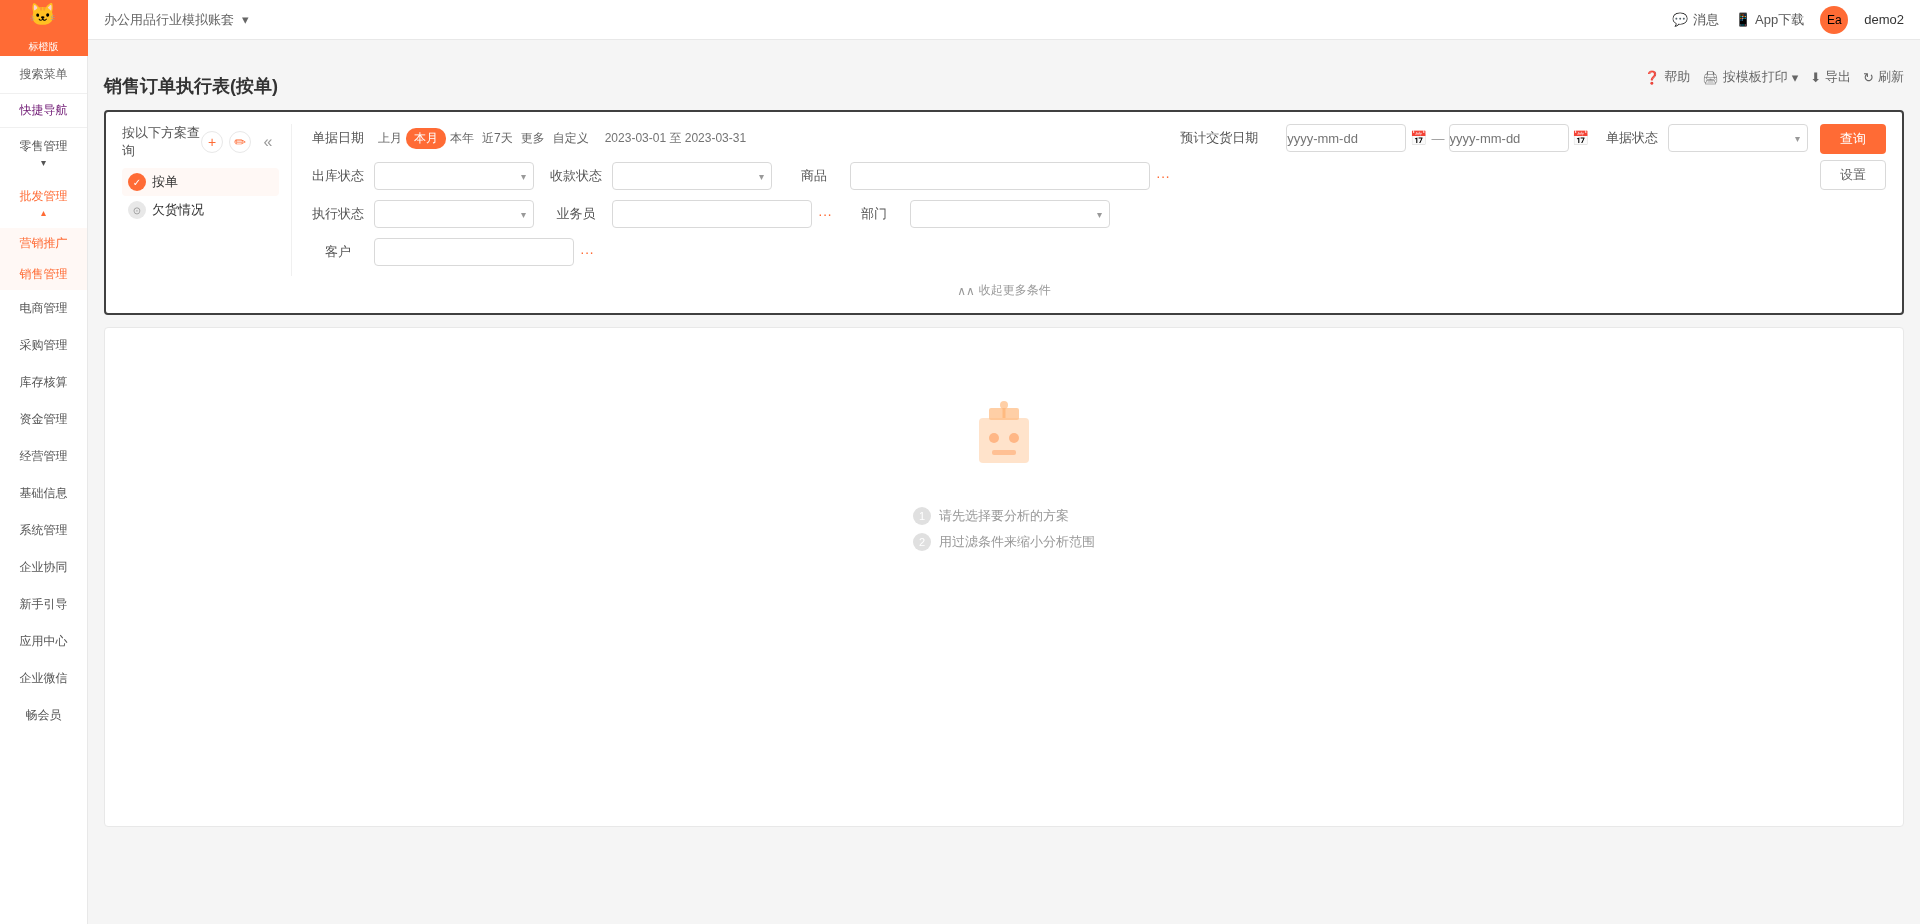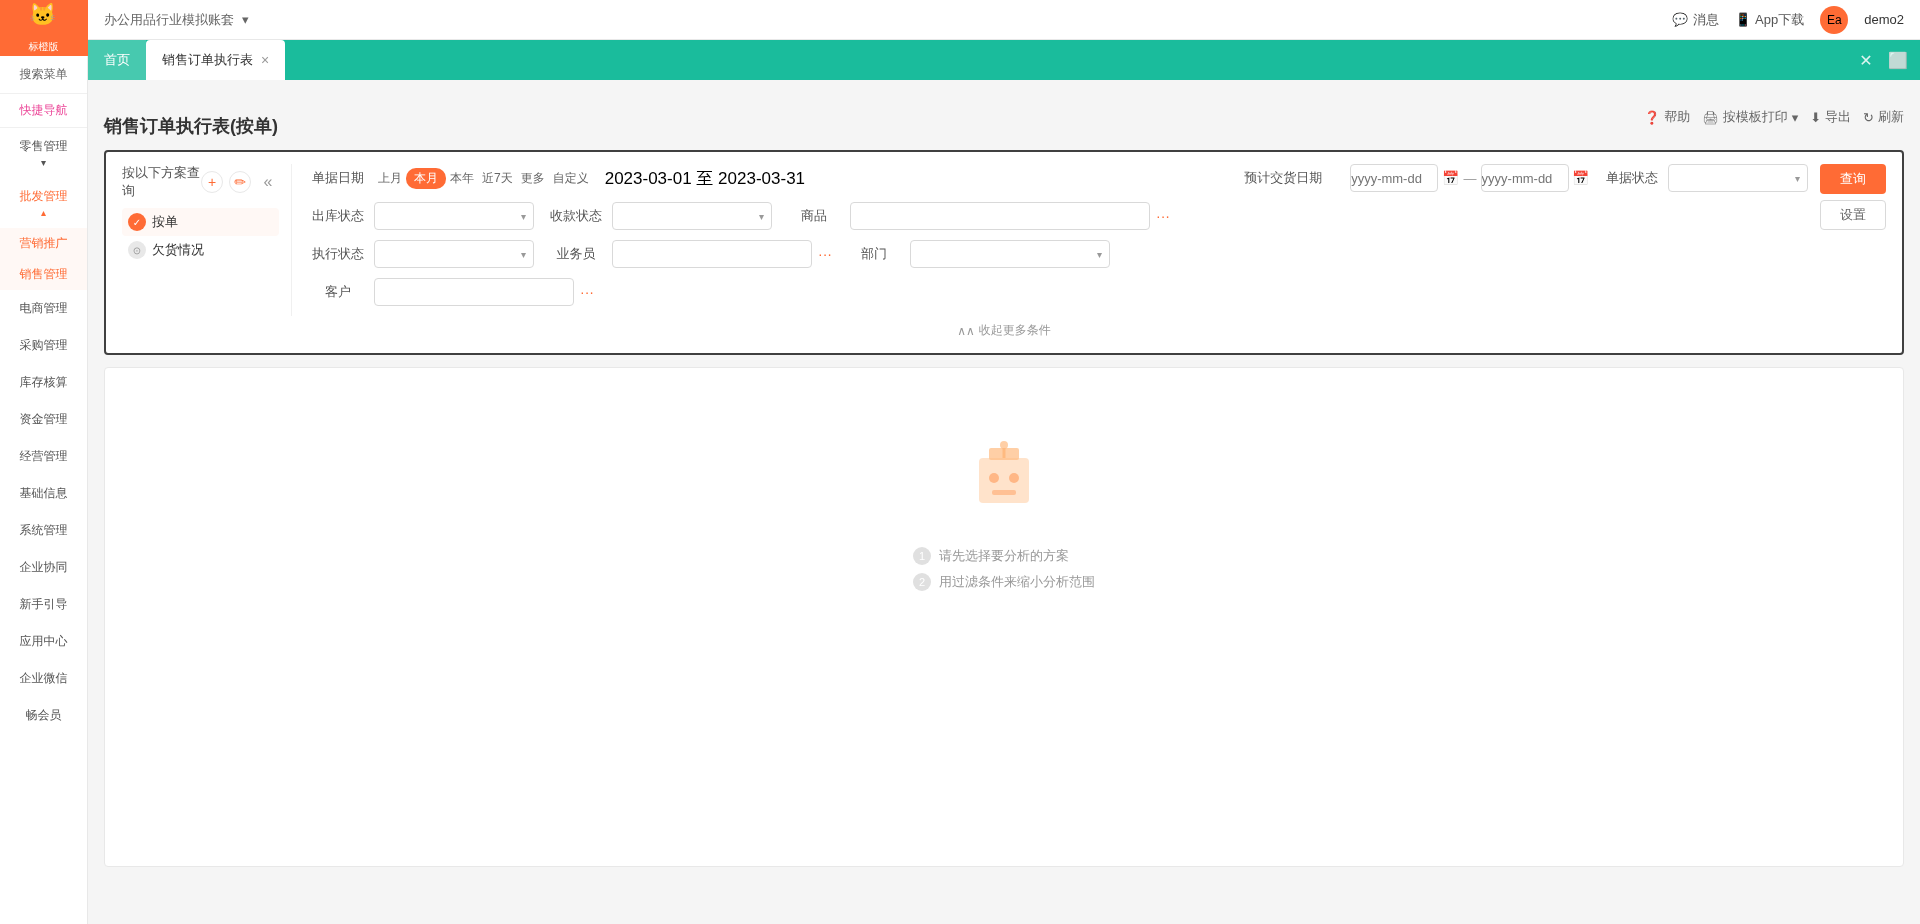--- a/index.html
+++ b/index.html
@@ -4,21 +4,21 @@
   <style>
     * { box-sizing: border-box; margin: 0; padding: 0; }
     body { font-family: 'Microsoft YaHei', sans-serif; font-size: 13px; background: #f5f5f5; color: #333; display: flex; height: 924px; overflow: hidden; }
 
     
     .sidebar { width: 88px; background: #fff; border-right: 1px solid #e8e8e8; display: flex; flex-direction: column; align-items: center; padding-top: 0; }
     .sidebar-logo { width: 88px; height: 56px; background: #ff6b35; display: flex; flex-direction: column; align-items: center; justify-content: center; cursor: pointer; }
     .sidebar-logo-icon { font-size: 22px; color: #fff; }
     .sidebar-logo-text { font-size: 10px; color: #fff; margin-top: 12px; }
     .sidebar-search { width: 100%; padding: 10px 0; border-bottom: 1px solid #f0f0f0; text-align: center; cursor: pointer; color: #666; font-size: 12px; }
-    .sidebar-nav { width: 100%; padding: 8px 17px; border-bottom: 1px solid #f0f0f0; text-align: center; cursor: pointer; color: #ec4899; font-size: 12px; }
+    .sidebar-nav { width: 100%; padding: 8px 17px; border-bottom: 1px solid #f0f0f0; text-align: center; cursor: pointer; color: #701a75; font-size: 12px; }
     .sidebar-item { width: 100%; padding: 10px 0; text-align: center; cursor: pointer; color: #555; font-size: 12px; display: flex; flex-direction: column; align-items: center; }
     .sidebar-item.active { color: #ff6b35; }
     .sidebar-item.has-sub { position: relative; }
     .sidebar-item .sub-arrow { font-size: 10px; margin-top: 2px; }
     .sidebar-section { width: 100%; }
     .sidebar-sub-item { width: 100%; padding: 7px 0; text-align: center; cursor: pointer; color: #ff6b35; font-size: 12px; background: #fff8f5; }
 
     
     .main { flex: 1; display: flex; flex-direction: column; overflow: hidden; }
 
@@ -59,27 +59,27 @@
     .scheme-item { display: flex; align-items: center; gap: 6px; padding: 5px 6px; border-radius: 4px; cursor: pointer; font-size: 13px; color: #333; }
     .scheme-item.active { background: #fff8f5; }
     .scheme-item-icon { width: 18px; height: 18px; border-radius: 50%; background: #ff6b35; display: flex; align-items: center; justify-content: center; color: #fff; font-size: 10px; }
     .scheme-item-icon.secondary { background: #e8e8e8; color: #999; }
     .filter-row { display: flex; align-items: center; gap: 12px; margin-bottom: 10px; flex-wrap: wrap; }
     .filter-field { display: flex; align-items: center; gap: 6px; }
     .filter-label { font-size: 13px; color: #555; white-space: nowrap; min-width: 60px; text-align: center; }
     .filter-input { height: 28px; border: 1px solid #d9d9d9; border-radius: 4px; padding: 0 8px; font-size: 13px; color: #333; outline: none; min-width: 120px; }
     .filter-select { height: 28px; border: 1px solid #d9d9d9; border-radius: 4px; padding: 0 8px; font-size: 13px; color: #999; outline: none; min-width: 140px; background: #fff; appearance: none; cursor: pointer; }
     .filter-date-group { display: flex; align-items: center; gap: 4px; }
-    .filter-date-input { height: 28px; border: 1px solid #d9d9d9; border-radius: 4px; padding: 0 0; font-size: 13px; color: #999; outline: none; width: 88px; }
+    .filter-date-input { height: 28px; border: 1px solid #d9d9d9; border-radius: 4px; padding: 0 0; font-size: 13px; color: #999; outline: none; width: 120px; }
     .filter-date-sep { color: #999; }
     .filter-date-icon { color: #ff8c00; cursor: pointer; font-size: 14px; }
     .date-tabs { display: flex; gap: 0; align-items: center; }
     .date-tab { font-size: 12px; color: #666; cursor: pointer; padding: 2px 4px; border-radius: 2px; }
     .date-tab.active { background: #ff6b35; color: #fff; border-radius: 10px; padding: 2px 8px; }
-    .date-range-text { font-size: 17px; color: #000000; }
+    .date-range-text { font-size: 12px; color: #737373; }
     .filter-dots { color: #ff6b35; font-size: 14px; cursor: pointer; }
 
     
     .filter-actions { display: flex; flex-direction: column; gap: 6px; margin-left: 12px; }
     .btn-search { background: #ff6b35; color: #fff; border: none; border-radius: 4px; padding: 6px 20px; font-size: 13px; cursor: pointer; white-space: nowrap; }
     .btn-settings { background: #fff; color: #666; border: 1px solid #d9d9d9; border-radius: 4px; padding: 5px 16px; font-size: 13px; cursor: pointer; white-space: nowrap; }
 
     
     .collapse-row { display: flex; align-items: center; justify-content: center; padding: 6px 0 2px; }
     .collapse-btn { display: flex; align-items: center; gap: 4px; font-size: 12px; color: #999; cursor: pointer; }
@@ -183,33 +183,20 @@
         <span>📱</span>
         <span>App下载</span>
       </div>
       <div class="user-avatar">
         <span>Ea</span>
       </div>
       <span style="cursor:pointer; font-size:13px; color:#333;">demo2</span>
     </div>
   </div>
 
-  <div class="tabbar">
-    <div class="tab home">
-      <span>首页</span>
-    </div>
-    <div class="tab active">
-      <span>销售订单执行表</span>
-      <span class="tab-close">×</span>
-    </div>
-    <div class="tabbar-actions">
-      <div class="tabbar-btn">✕</div>
-      <div class="tabbar-btn">⬜</div>
-    </div>
-  </div>
 
   <div class="content">
     <div class="content-inner">
 
       <div class="page-header">
         <h1 class="page-title">销售订单执行表(按单)</h1>
         <div class="page-actions">
           <div class="page-action-btn">
             <span>❓</span>
             <span>帮助</span>

